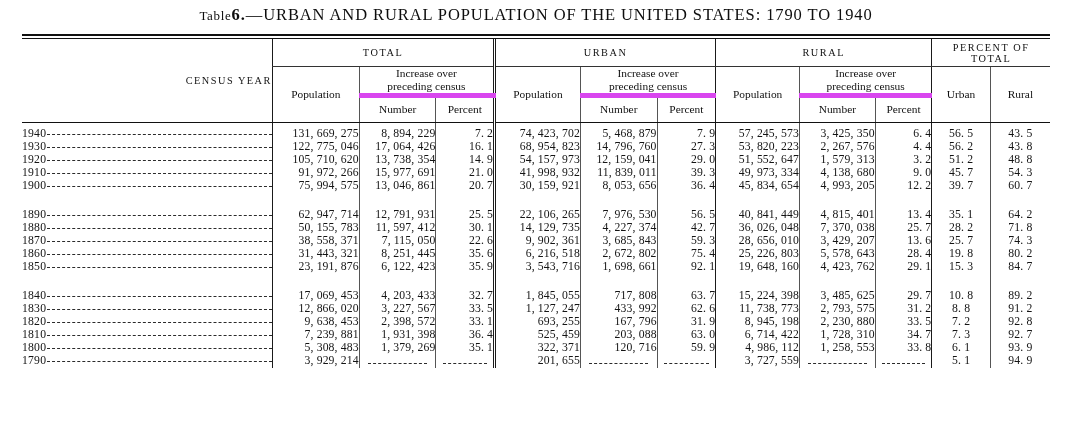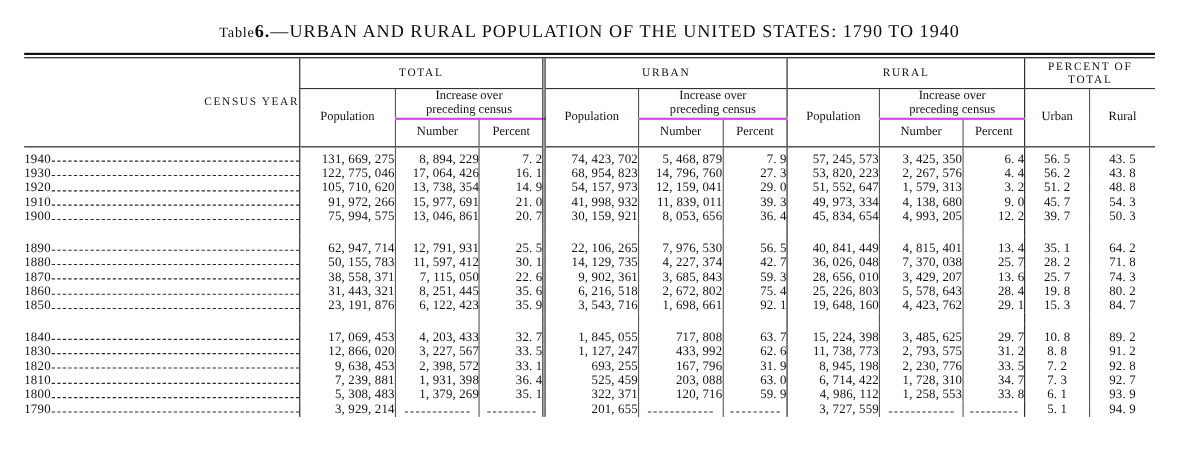--- a/index.html
+++ b/index.html
@@ -12,21 +12,21 @@
     height: 426px;
     font-family: "Liberation Serif", "DejaVu Serif", serif;
     color: #141414;
     position: relative;
     overflow: hidden;
   }
 
   
   .title-block {
     text-align: center;
-    padding-top: 19px;
+    padding-top: 5px;
   }
   .table-title {
     font-size: 16.5px;
     letter-spacing: 0.9px;
     white-space: nowrap;
     color: #0d0d0d;
   }
   .table-title .tnum {
     font-weight: bold;
   }
@@ -87,21 +87,21 @@
   }
 
   
   .vl-major { border-left: 1px solid #1a1a1a; }
   .vl-double {
     border-left: 3px double #1a1a1a;
   }
   .vl-thin { border-left: 1px solid #555; }
 
   .hr-under-grp { border-bottom: 1px solid #333; }
-  .hr-under-inc { border-bottom: 2px solid #d946ef; }
+  .hr-under-inc { border-bottom: 5px solid #d946ef; }
   .hr-head-bottom { border-bottom: 1.6px solid #111; }
 
   
   td.num {
     text-align: right;
     padding-right: 9px;
     font-size: 11.7px;
     letter-spacing: 0.15px;
     height: 13.2px;
     white-space: nowrap;
@@ -124,21 +124,21 @@
     font-size: 11.7px;
     font-weight: bold;
     letter-spacing: 0.2px;
     padding-left: 6px;
     position: relative;
     white-space: nowrap;
     overflow: hidden;
   }
   .year-inner {
     display: flex;
-    align-items: center;
+    align-items: flex-start;
     width: 100%;
   }
   .year-label { flex: 0 0 auto; }
   .leader {
     flex: 1 1 auto;
     border-bottom: 1.15px dashed #2b2b2b;
     margin-left: 1px;
     margin-bottom: 2px;
     height: 7px;
   }
@@ -333,21 +333,21 @@
           <td class="num vl-major">75, 994, 575</td>
           <td class="num vl-thin">13, 046, 861</td>
           <td class="pct vl-thin">20. 7</td>
           <td class="num vl-double">30, 159, 921</td>
           <td class="num vl-thin">8, 053, 656</td>
           <td class="pct vl-thin">36. 4</td>
           <td class="num vl-major">45, 834, 654</td>
           <td class="num vl-thin">4, 993, 205</td>
           <td class="pct vl-thin">12. 2</td>
           <td class="pcttot vl-major">39. 7</td>
-          <td class="pcttot vl-thin">50. 3</td>
+          <td class="pcttot vl-thin">60. 7</td>
         </tr>
         <tr class="block-gap">
           <td></td>
           <td class="vl-major"></td>
           <td class="vl-thin"></td>
           <td class="vl-thin"></td>
           <td class="vl-double"></td>
           <td class="vl-thin"></td>
           <td class="vl-thin"></td>
           <td class="vl-major"></td>
@@ -510,21 +510,21 @@
               <span class="leader"></span>
             </div>
           </td>
           <td class="num vl-major">9, 638, 453</td>
           <td class="num vl-thin">2, 398, 572</td>
           <td class="pct vl-thin">33. 1</td>
           <td class="num vl-double">693, 255</td>
           <td class="num vl-thin">167, 796</td>
           <td class="pct vl-thin">31. 9</td>
           <td class="num vl-major">8, 945, 198</td>
-          <td class="num vl-thin">2, 230, 776</td>
+          <td class="num vl-thin">2, 230, 880</td>
           <td class="pct vl-thin">33. 5</td>
           <td class="pcttot vl-major">7. 2</td>
           <td class="pcttot vl-thin">92. 8</td>
         </tr>
         <tr class="data-row">
           <td class="year">
             <div class="year-inner">
               <span class="year-label">1810</span>
               <span class="leader"></span>
             </div>

